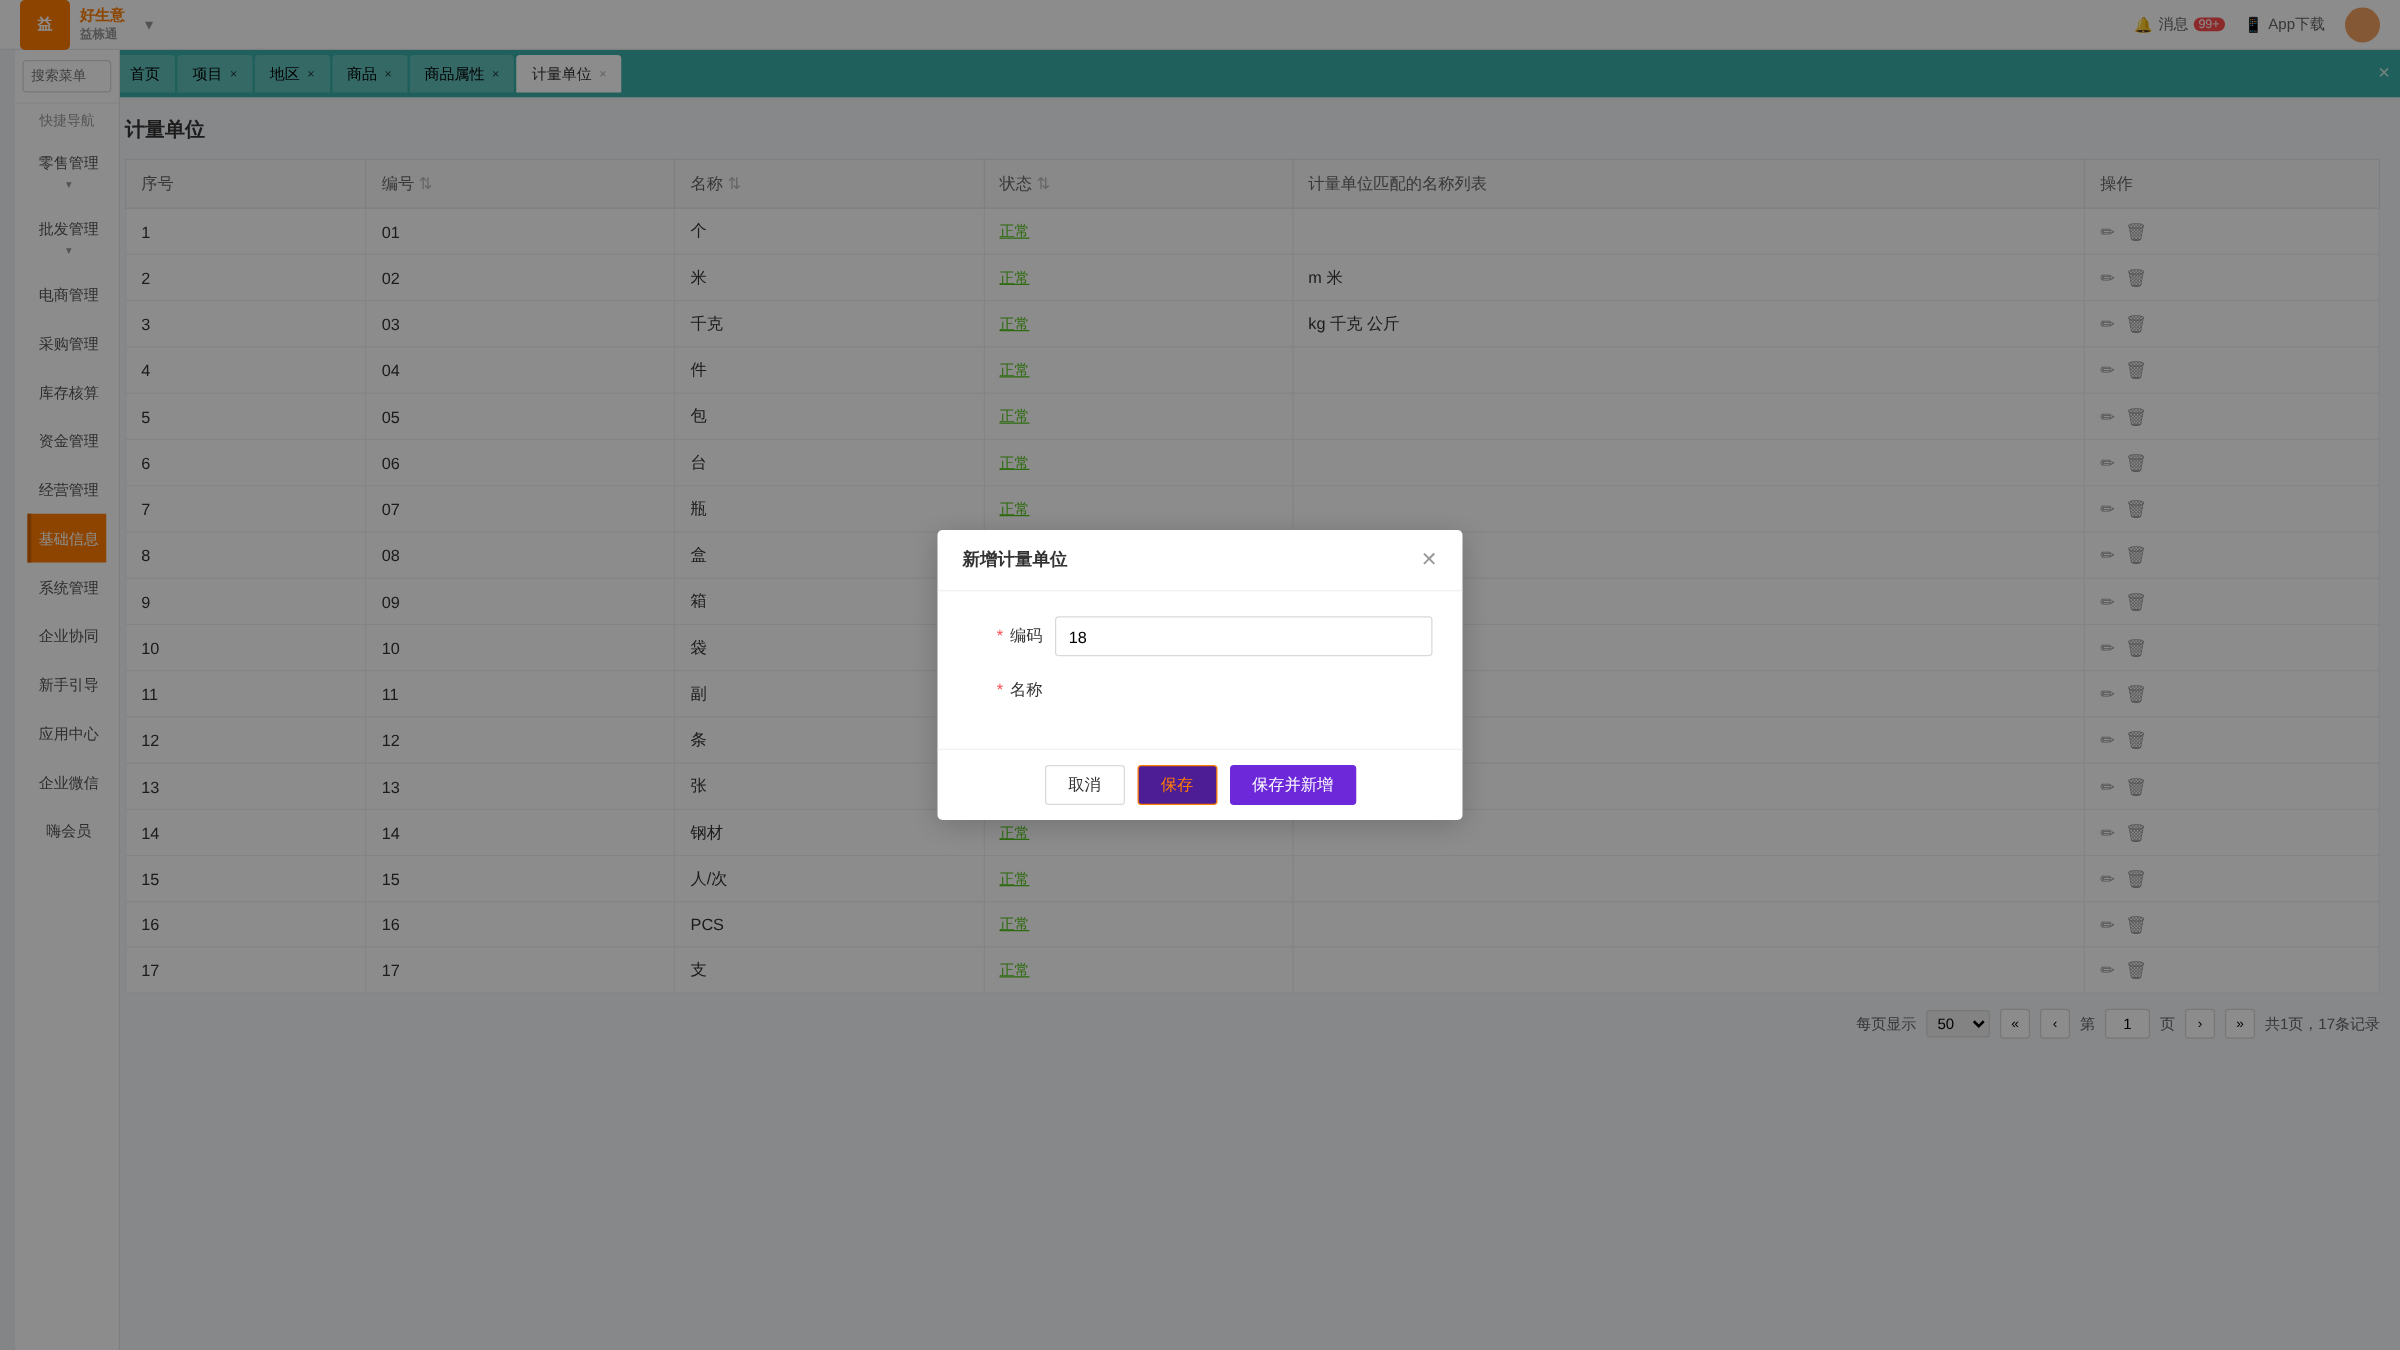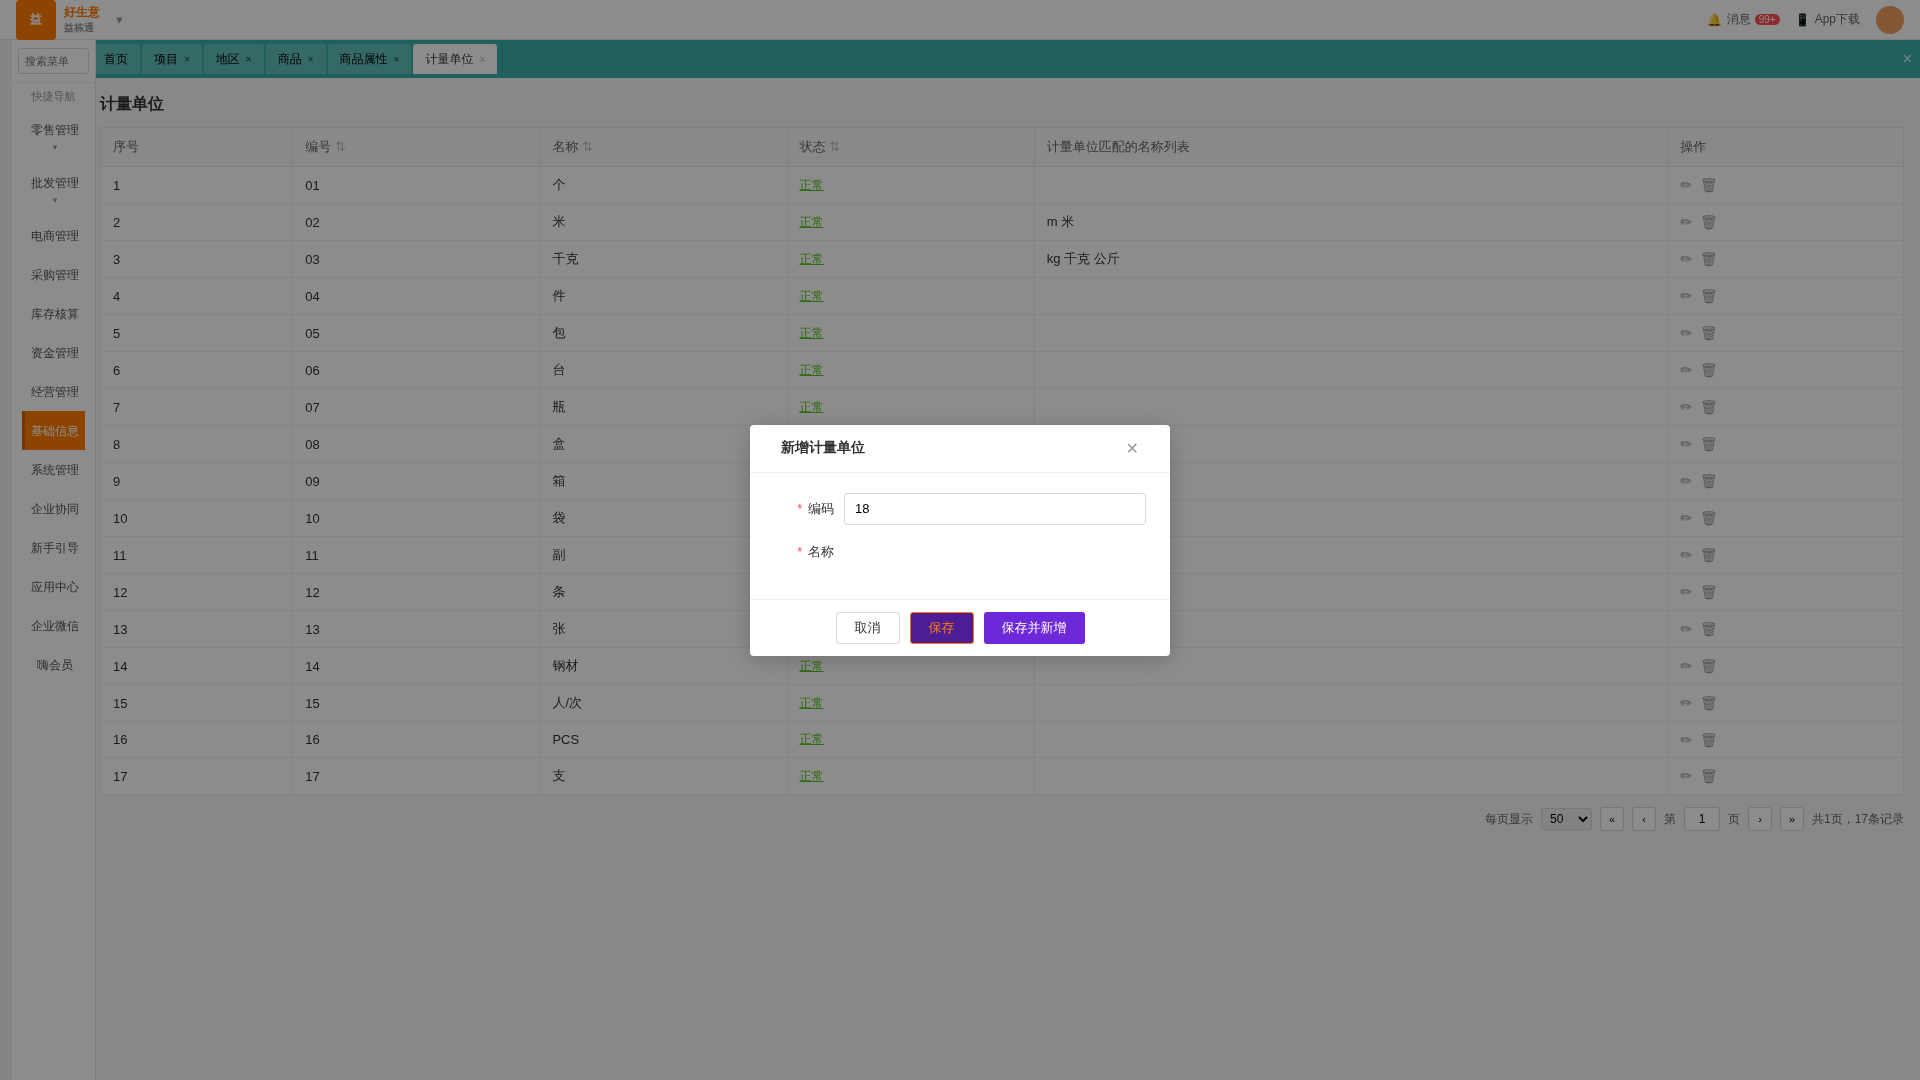--- a/index.html
+++ b/index.html
@@ -245,21 +245,21 @@
       justify-content: center;
     }
     .modal {
       background: #fff;
       border-radius: 4px;
       width: 420px;
       box-shadow: 0 4px 24px rgba(0,0,0,0.2);
       overflow: hidden;
     }
     .modal-header {
-      padding: 14px 31px;
+      padding: 14px 20px;
       border-bottom: 1px solid #f0f0f0;
       display: flex;
       align-items: center;
       justify-content: space-between;
     }
     .modal-title {
       font-size: 14px;
       font-weight: bold;
       color: #333;
     }

